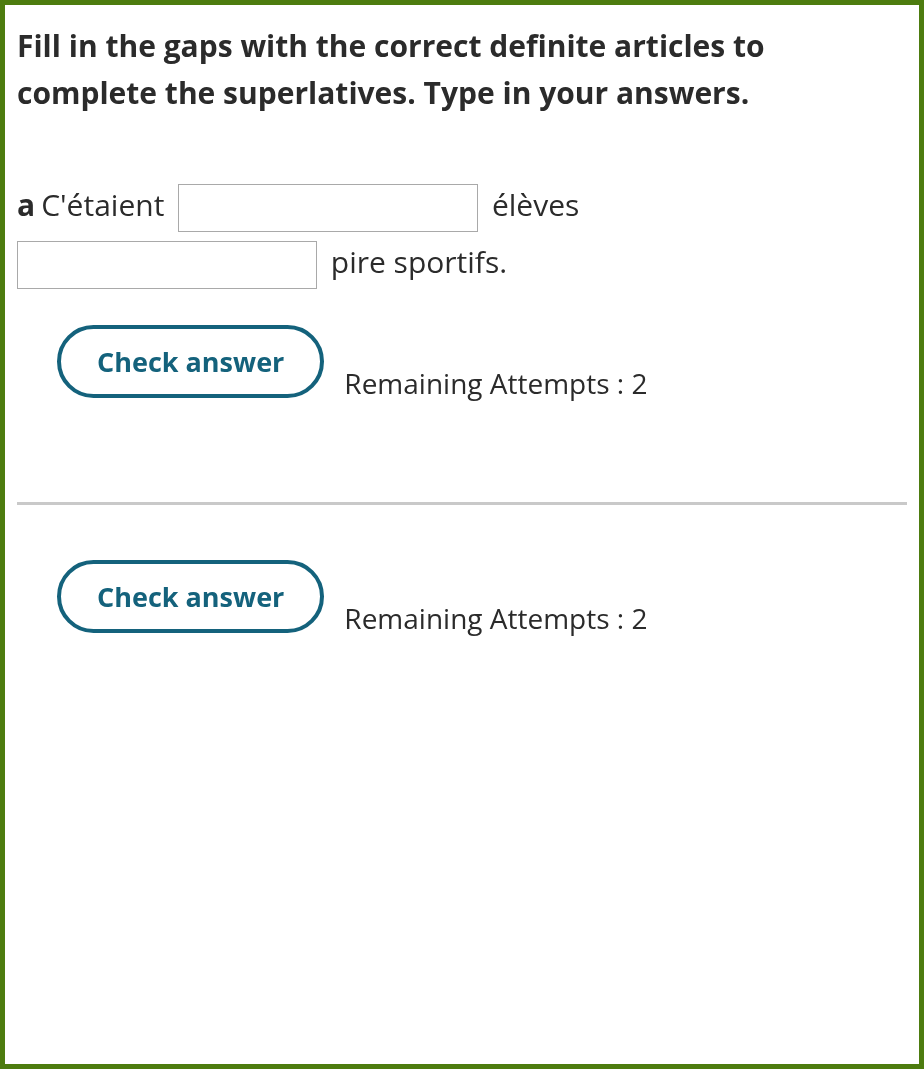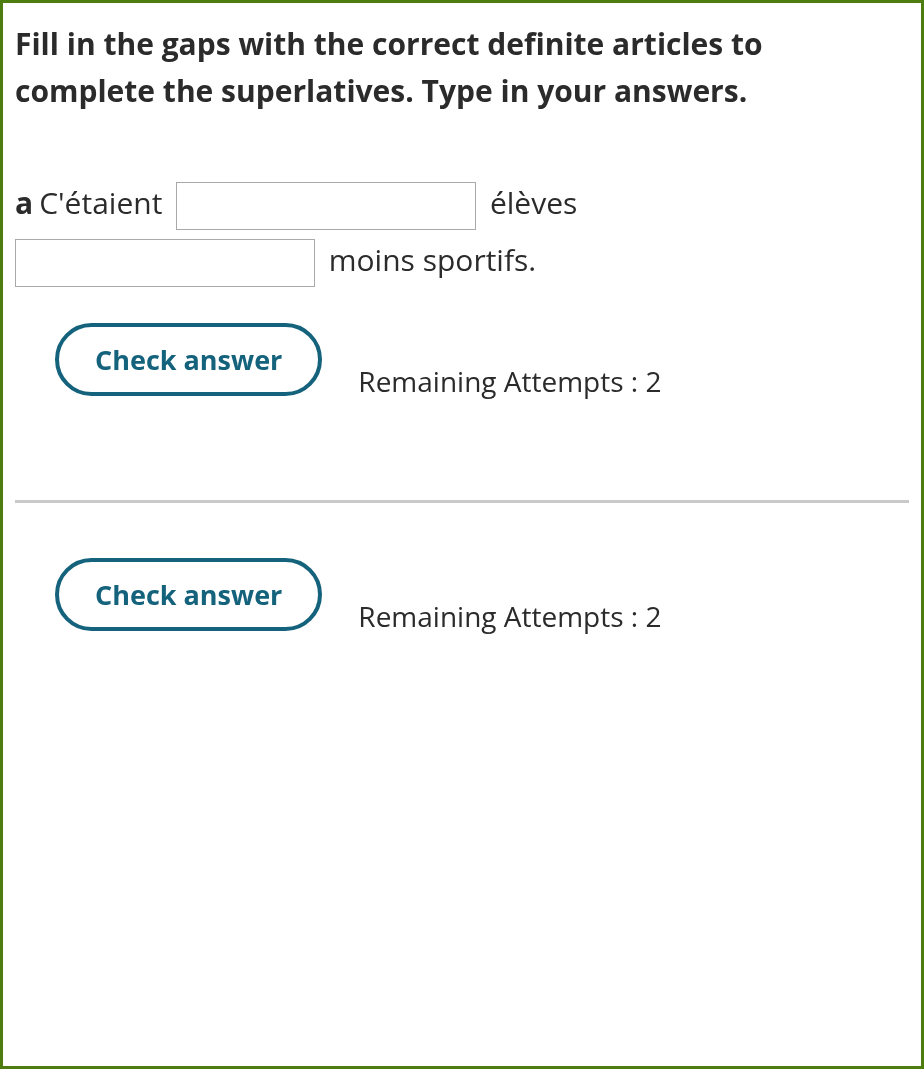--- a/index.html
+++ b/index.html
@@ -7,21 +7,21 @@
   }
   body {
     margin: 0;
     padding: 0;
     font-family: "Open Sans", "Segoe UI", Arial, sans-serif;
     color: #2b2b2b;
     background: #fff;
     width: 924px;
   }
   .page {
-    border: 3px solid #4d7c0f;
+    border: 5px solid #4d7c0f;
     padding: 18px 12px 40px 12px;
     min-height: 1069px;
   }
   .instructions {
     font-size: 30px;
     font-weight: 700;
     line-height: 1.55;
     margin: 0 0 60px 0;
   }
   .question-block {
@@ -46,21 +46,21 @@
     vertical-align: middle;
     margin: 0 6px;
     background: #fff;
   }
   .gap-input.narrow {
     width: 280px;
   }
   .action-row {
     display: flex;
     align-items: center;
-    gap: 36px;
+    gap: 20px;
     margin-left: 40px;
     margin-top: 16px;
   }
   .check-btn {
     border: 4px solid #14627c;
     background: #fff;
     color: #14627c;
     font-weight: 700;
     font-size: 27px;
     padding: 14px 36px;
@@ -85,21 +85,21 @@
 <div class="page">
 
   <p class="instructions">Fill in the gaps with the correct definite articles  to complete the superlatives. Type in your answers.</p>
 
   <div class="question-block">
     <div class="sentence">
       <b class="letter">a</b><span>C'étaient</span>
       <input type="text" class="gap-input" value="" style="">
       <span>élèves</span><br>
       <input type="text" class="gap-input" style="margin-left: 0px;" value="">
-      <span>moins sportifs.</span>
+      <span>pire sportifs.</span>
     </div>
     <div class="action-row">
       <button class="check-btn">Check answer</button>
       <span class="attempts">Remaining Attempts : 2</span>
     </div>
   </div>
 
   <hr class="sep">
 
   <div class="question-block">

